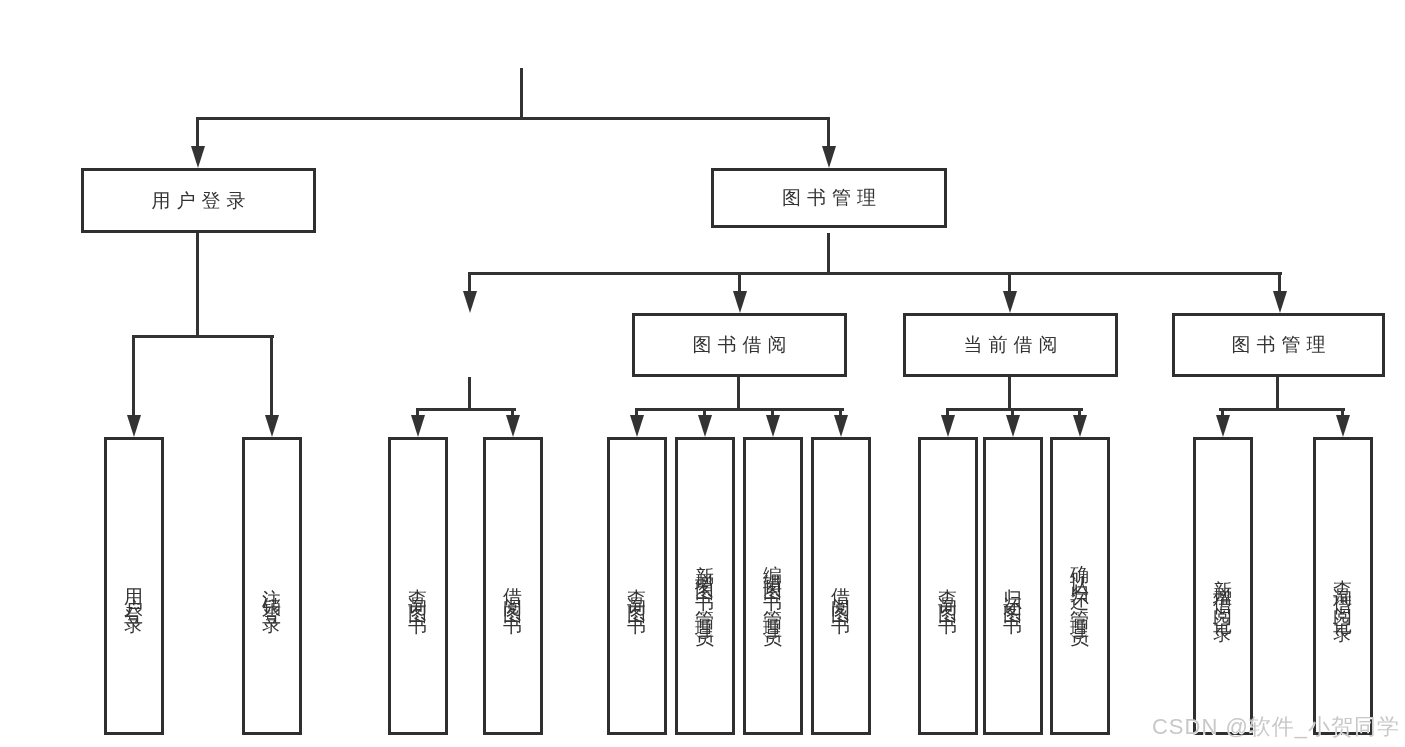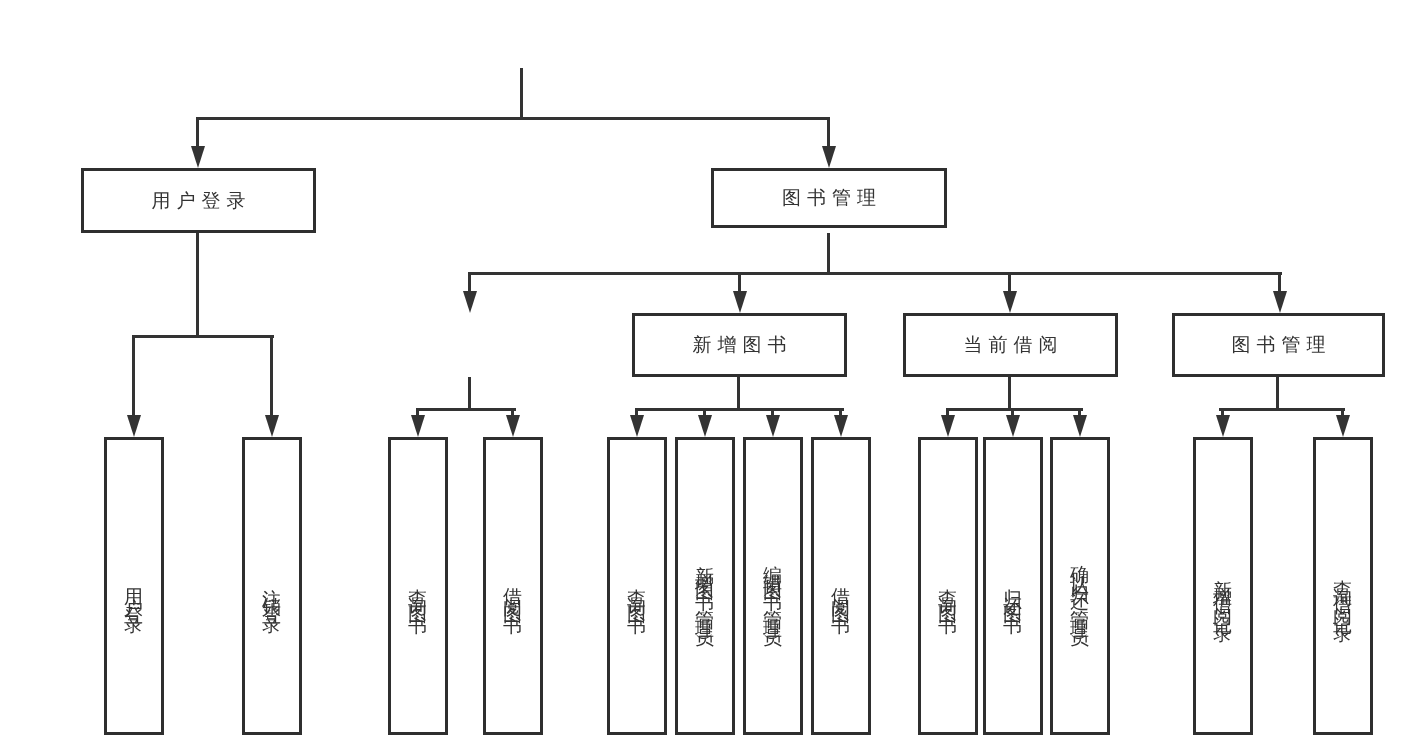--- a/index.html
+++ b/index.html
@@ -97,21 +97,21 @@
   <div class="hl" style="left:1219px;top:408px;width:126px"></div>
   <div class="vl" style="left:1221px;top:408px;height:7px"></div>
   <div class="ar" style="left:1216px;top:415px"></div>
   <div class="vl" style="left:1341px;top:408px;height:7px"></div>
   <div class="ar" style="left:1336px;top:415px"></div>
 
 
   <div class="node hnode" style="left:81px;top:168px;width:235px;height:65px">用户登录</div>
   <div class="node hnode" style="left:711px;top:168px;width:236px;height:60px">图书管理</div>
 
-  <div class="node hnode" style="left:632px;top:313px;width:215px;height:64px">新增图书</div>
+  <div class="node hnode" style="left:632px;top:313px;width:215px;height:64px">图书借阅</div>
   <div class="node hnode" style="left:903px;top:313px;width:215px;height:64px">当前借阅</div>
   <div class="node hnode" style="left:1172px;top:313px;width:213px;height:64px">图书管理</div>
 
   <div class="node vnode" style="left:104px;top:437px;width:60px;height:298px">
     <span class="vtext">用户登录</span>
     </div>
   <div class="node vnode" style="left:242px;top:437px;width:60px;height:298px">
     <span class="vtext">注销登录</span>
     </div>
 
@@ -145,13 +145,14 @@
     <span class="vtext">确认归还（管理员）</span>
     </div>
 
   <div class="node vnode" style="left:1193px;top:437px;width:60px;height:298px">
     <span class="vtext">新增借阅记录</span>
     </div>
   <div class="node vnode" style="left:1313px;top:437px;width:60px;height:298px">
     <span class="vtext">查询借阅记录</span>
     </div>
 
+  <div class="watermark">CSDN @软件_小贺同学</div>
 </div>
 
 </body></html>

